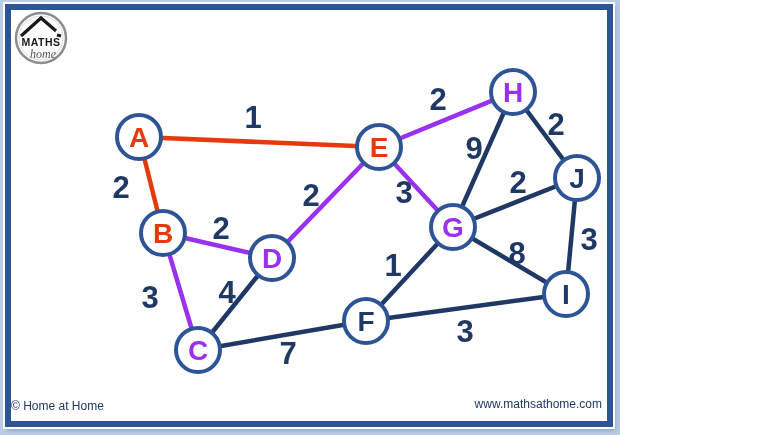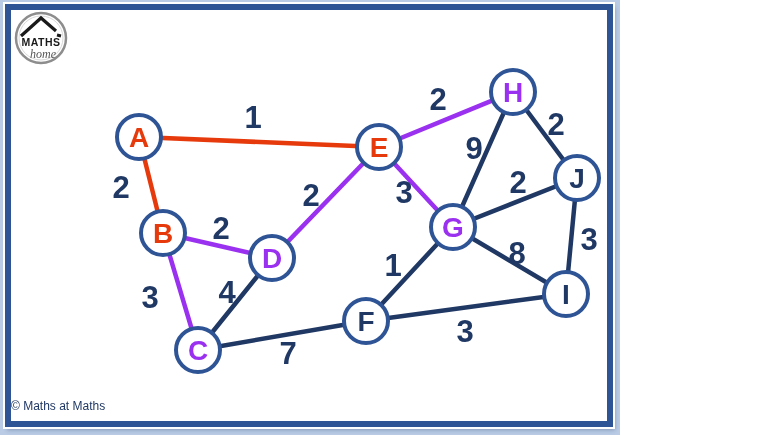--- a/index.html
+++ b/index.html
@@ -132,14 +132,15 @@
     <g>
       <circle class="node" cx="566" cy="294" r="22"></circle>
       <text class="nlabel navy" x="566" y="304">I</text>
     </g>
     <g>
       <circle class="node" cx="577" cy="178" r="22"></circle>
       <text class="nlabel navy" x="577" y="188">J</text>
     </g>
   </svg>
 
-  <div class="footer-left">© Maths at Maths</div>
+  <div class="footer-left">© Home at Home</div>
+  <div class="footer-right">www.mathsathome.com</div>
 </div>
 
 </body></html>

